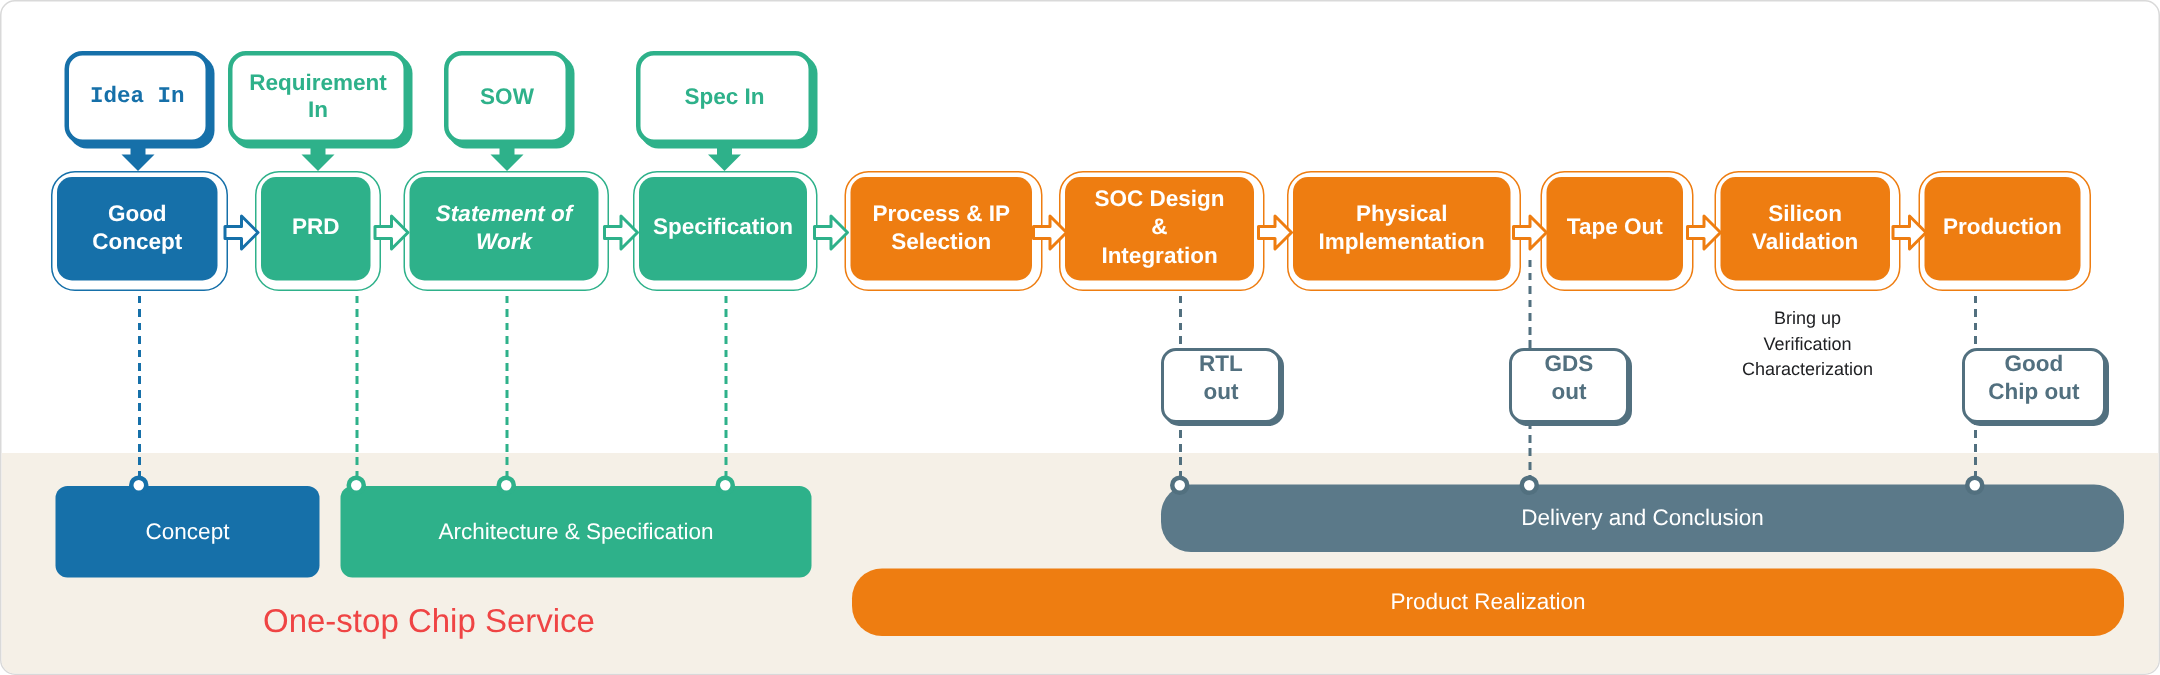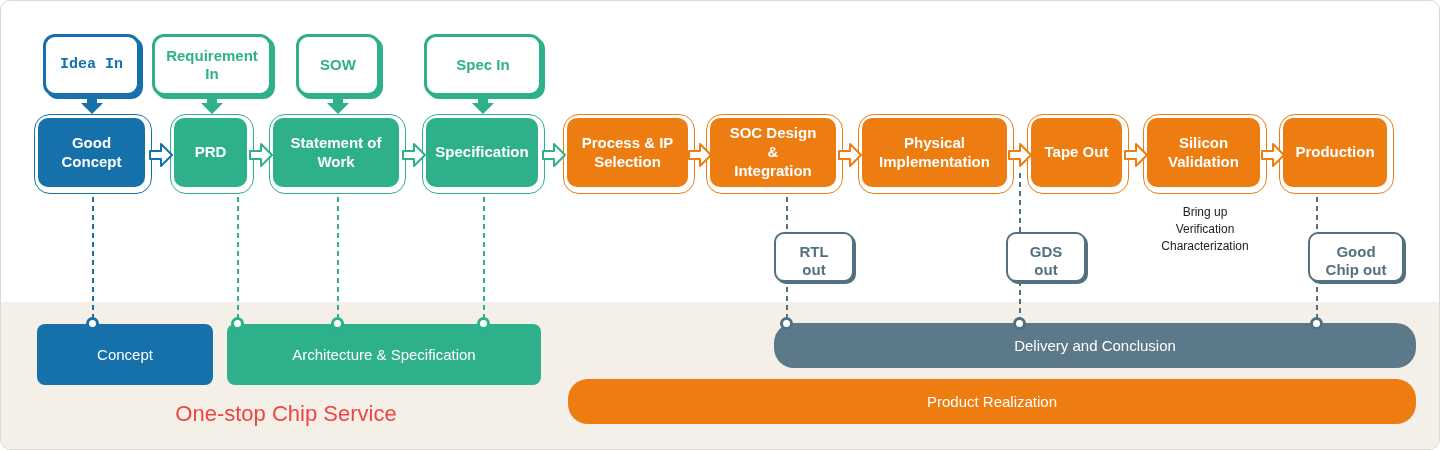--- a/index.html
+++ b/index.html
@@ -49,21 +49,21 @@
   .dot {
     position:absolute; top:316px; width:13px; height:13px; border-radius:50%;
     background:#fff; border:3px solid var(--c);
   }
 
   
   .out-callout {
     position:absolute; top:231px; height:50px;
     background:#fff; border:2.5px solid var(--c); border-radius:10px;
     box-shadow:2px 2px 0 0 var(--c);
-    display:flex; align-items:flex-end; justify-content:center;
+    display:flex; align-items:flex-start; justify-content:center;
     color:var(--c); font-weight:bold; font-size:15px; line-height:1.25;
     text-align:center; white-space:pre-line;
   }
 
   .note {
     position:absolute; left:1114px; top:203px; width:180px;
     color:#202124; font-size:12px; line-height:17px;
     text-align:center; white-space:pre-line;
   }
 
@@ -143,21 +143,21 @@
         <path d="M10 0 H20 V9 H26 L15 20 L4 9 H10 Z" fill="currentColor"></path>
       </svg></span>
 
   <div class="step c-blue" style="left:33px; width:118px;">
     <div class="step-inner">Good
 Concept</div>
   </div>
   <div class="step c-green" style="left:169px; width:84px;">
     <div class="step-inner">PRD</div>
   </div>
-  <div class="step c-green" style="left:268px; width:137px;">
+  <div class="step c-green" style="left:268px; width:137px;font-style:italic;">
     <div class="step-inner">Statement of
 Work</div>
   </div>
   <div class="step c-green" style="left:421px; width:123px;">
     <div class="step-inner">Specification</div>
   </div>
   <div class="step c-orange" style="left:705px; width:137px;">
     <div class="step-inner">SOC Design
 &amp;
 Integration</div>

